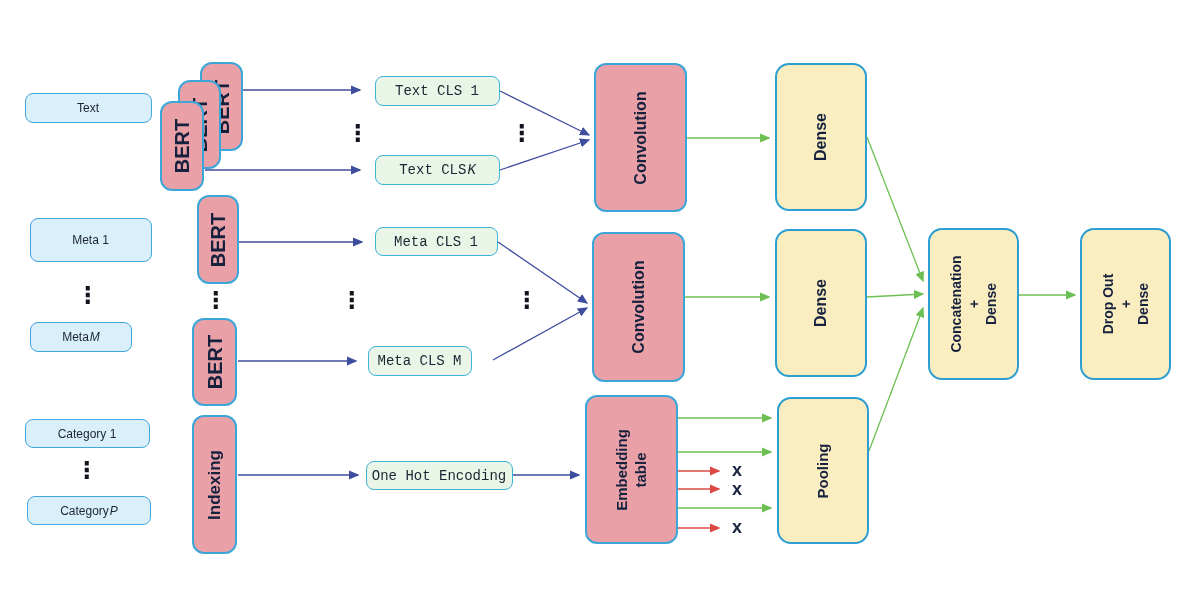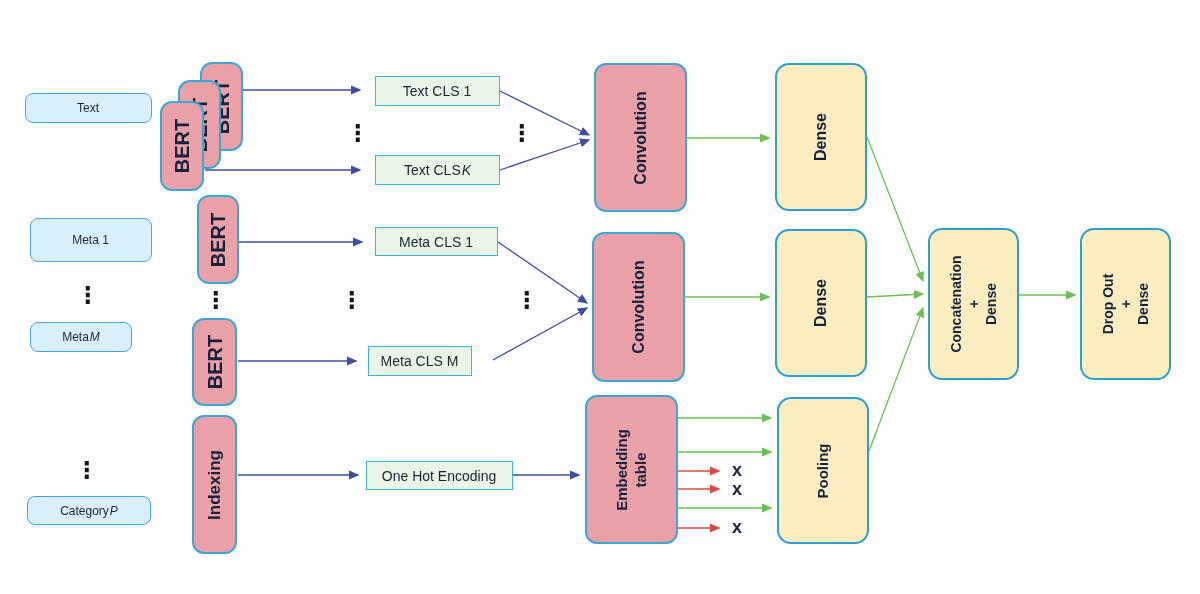--- a/index.html
+++ b/index.html
@@ -8,22 +8,22 @@
     --pink-fill:#e9a0a7; --pink-border:#3ba7d9;
     --yellow-fill:#faeec0; --yellow-border:#2d9ed2;
     --ink:#16213e; --arrow-navy:#3f4d9e; --arrow-green:#6cbf52; --arrow-red:#dd4a43;
   }
   html,body{margin:0;padding:0;background:#ffffff;}
   body{font-family:"Liberation Sans","DejaVu Sans",sans-serif;}
   #canvas{position:relative;width:1200px;height:594px;background:#ffffff;overflow:hidden;}
   .box{position:absolute;display:flex;align-items:center;justify-content:center;box-sizing:border-box;}
   .input-box{background:var(--blue-fill);border:1.5px solid var(--blue-border);border-radius:8px;
              font-size:12px;color:#1c2433;}
-  .cls-box{background:var(--green-fill);border:1.5px solid var(--green-border);border-radius:0;
-           font-size:14px;color:#1c2433;}
+  .cls-box{background:var(--green-fill);border:1.5px solid var(--green-border);border-radius:8px;
+           font-size:14px;color:#1c2433;font-family:Liberation Mono, monospace;}
   .proc{background:var(--pink-fill);border:2px solid var(--pink-border);border-radius:12px;}
   .dense{background:var(--yellow-fill);border:2px solid var(--yellow-border);border-radius:14px;}
   .vlabel{position:absolute;left:50%;top:50%;transform:translate(-50%,-50%) rotate(-90deg);
           white-space:pre-line;text-align:center;font-weight:bold;color:var(--ink);
           line-height:1.25;width:max-content;}
   .fs20{font-size:20px;} .fs17{font-size:17px;} .fs16{font-size:16px;} .fs15{font-size:15px;} .fs14{font-size:14px;}
   .em{font-style:italic;margin-left:1px;}
   .dots{position:absolute;transform:translate(-50%,-50%);font-size:23px;font-weight:bold;color:#14141e;
         line-height:1;}
   .xmark{position:absolute;transform:translate(-50%,-50%);font-size:18px;font-weight:bold;color:#1b2440;}
@@ -83,20 +83,24 @@
     <span>Text</span>
       <i class="em"></i>
   </div>
   <div class="box input-box" style="left:30px;top:218px;width:122px;height:44px">
     <span>Meta 1</span>
       <i class="em"></i>
   </div>
   <div class="box input-box" style="left:30px;top:322px;width:102px;height:30px">
     <span>Meta </span>
       <i class="em">M</i>
+  </div>
+  <div class="box input-box" style="left:25px;top:419px;width:125px;height:29px">
+    <span>Category 1</span>
+      <i class="em"></i>
   </div>
   <div class="box input-box" style="left:27px;top:496px;width:124px;height:29px">
     <span>Category </span>
       <i class="em">P</i>
   </div>
 
   <div class="box proc" style="left:200px;top:62px;width:43px;height:89px;z-index:1">
     <span class="vlabel fs20">BERT</span>
   </div>
   <div class="box proc" style="left:178px;top:80px;width:43px;height:89px;z-index:2">

